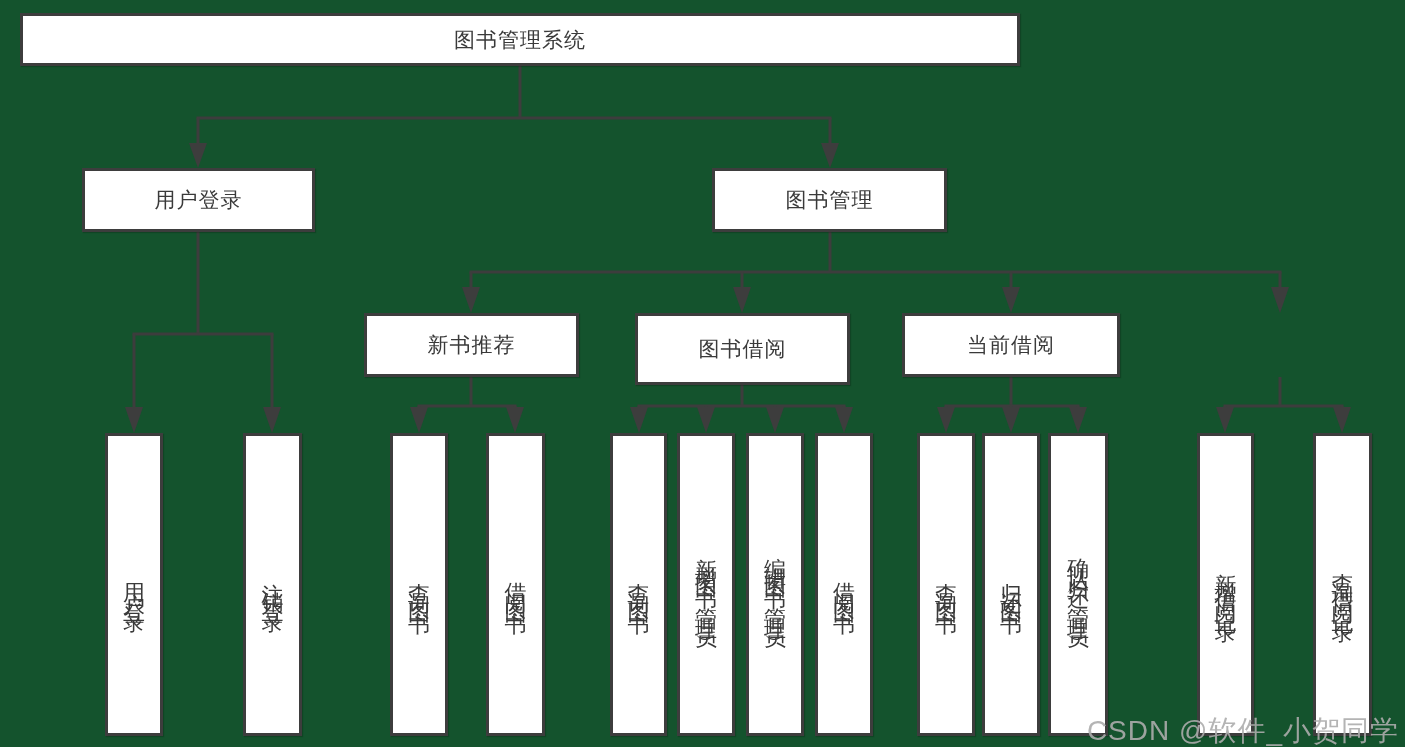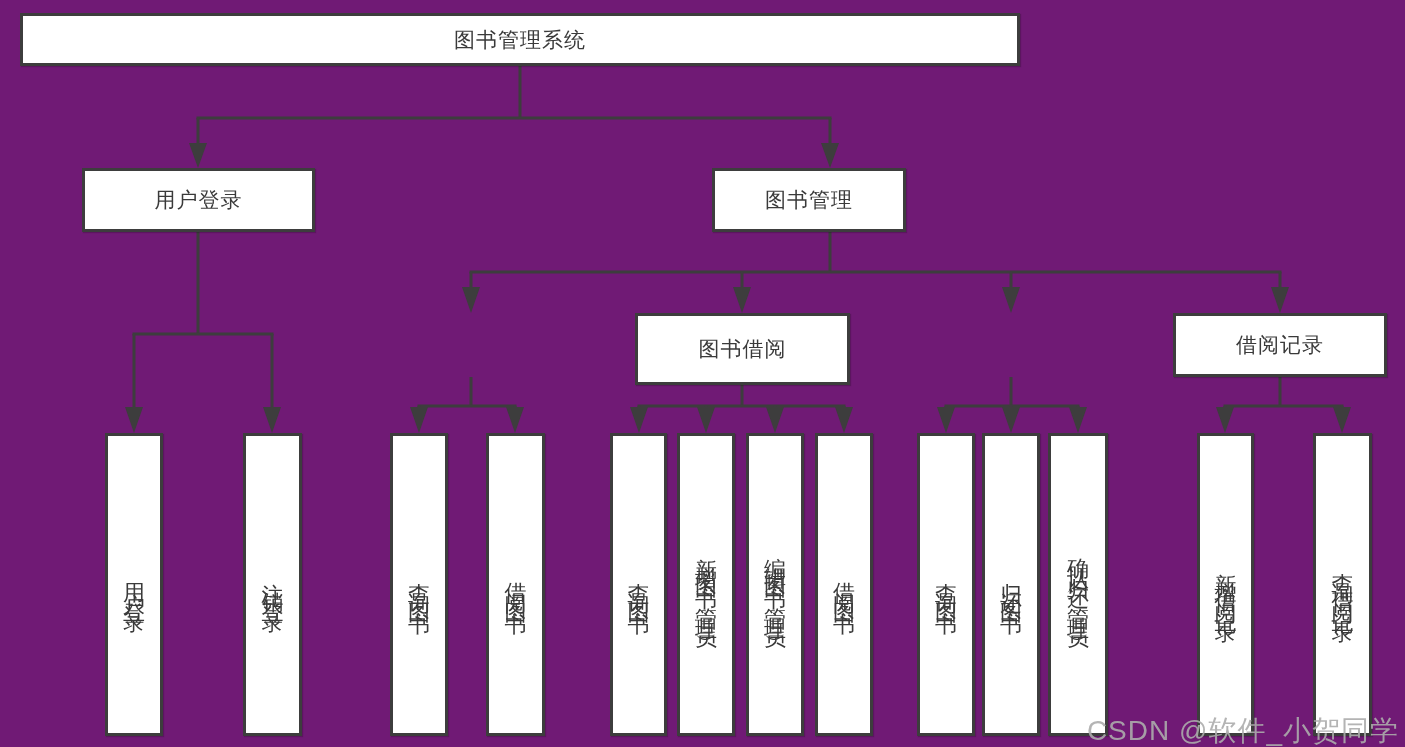--- a/index.html
+++ b/index.html
@@ -1,17 +1,17 @@
 <!DOCTYPE html>
 <html><head>
 <meta charset="utf-8">
 <style>
   html,body{margin:0;padding:0;background:#fff;}
   .canvas{
-    position:relative;width:1405px;height:747px;background:#701a75;overflow:hidden;
+    position:relative;width:1405px;height:747px;background:#14532d;overflow:hidden;
     font-family:"Liberation Sans","DejaVu Sans",sans-serif;color:#3a3a3a;
   }
   svg.wires{position:absolute;left:0;top:0;width:1405px;height:747px;}
   svg.wires line{stroke:#3d3d3d;stroke-width:3;}
   svg.wires polygon{fill:#3d3d3d;}
   .box{
     position:absolute;background:#fff;border:3px solid #3d3d3d;box-sizing:border-box;
     display:flex;align-items:center;justify-content:center;
     box-shadow:1px 1px 1px rgba(0,0,0,0.18);
   }
@@ -106,29 +106,32 @@
     </g>
   </svg>
 
   <div class="box" style="left:20px;top:13px;width:1000px;height:53px">
     <span class="lbl">图书管理系统</span>
   </div>
 
   <div class="box" style="left:82px;top:168px;width:233px;height:64px">
     <span class="lbl">用户登录</span>
   </div>
-  <div class="box" style="left:712px;top:168px;width:194px;height:64px">
+  <div class="box" style="left:712px;top:168px;width:235px;height:64px">
     <span class="lbl">图书管理</span>
   </div>
 
+  <div class="box" style="left:364px;top:313px;width:215px;height:64px">
+    <span class="lbl">新书推荐</span>
+  </div>
   <div class="box" style="left:635px;top:313px;width:215px;height:72px">
     <span class="lbl">图书借阅</span>
   </div>
-  <div class="box" style="left:1173px;top:313px;width:214px;height:64px">
-    <span class="lbl">借阅记录</span>
+  <div class="box" style="left:902px;top:313px;width:218px;height:64px">
+    <span class="lbl">当前借阅</span>
   </div>
 
   <div class="box vbox" style="left:105px;top:433px;width:58px;height:303px">
     <span class="lbl">用户登录</span>
   </div>
   <div class="box vbox" style="left:243px;top:433px;width:59px;height:303px">
     <span class="lbl">注销登录</span>
   </div>
 
   <div class="box vbox" style="left:390px;top:433px;width:58px;height:303px">

